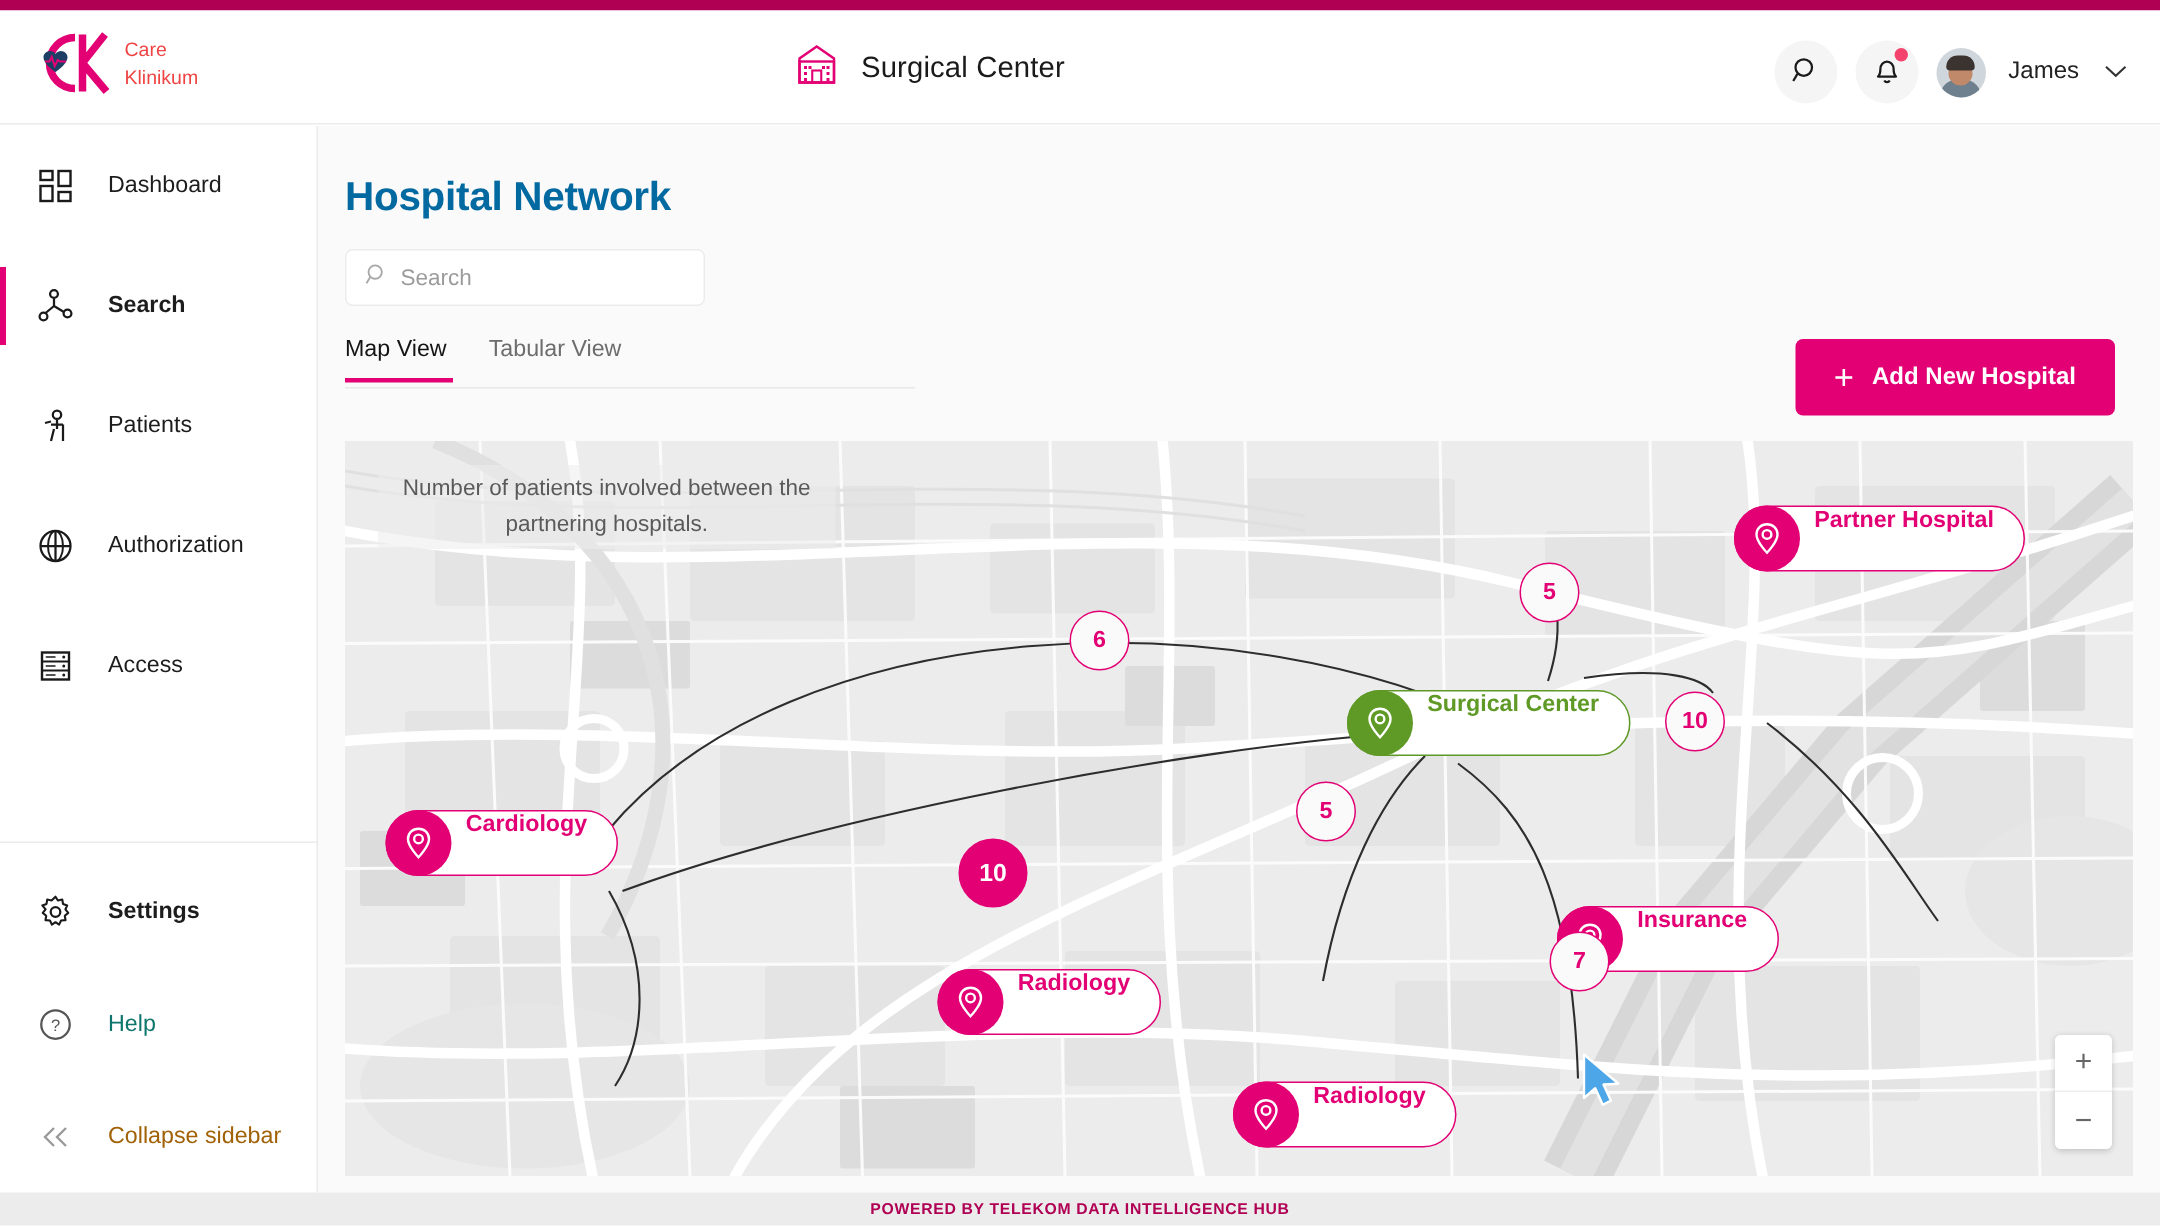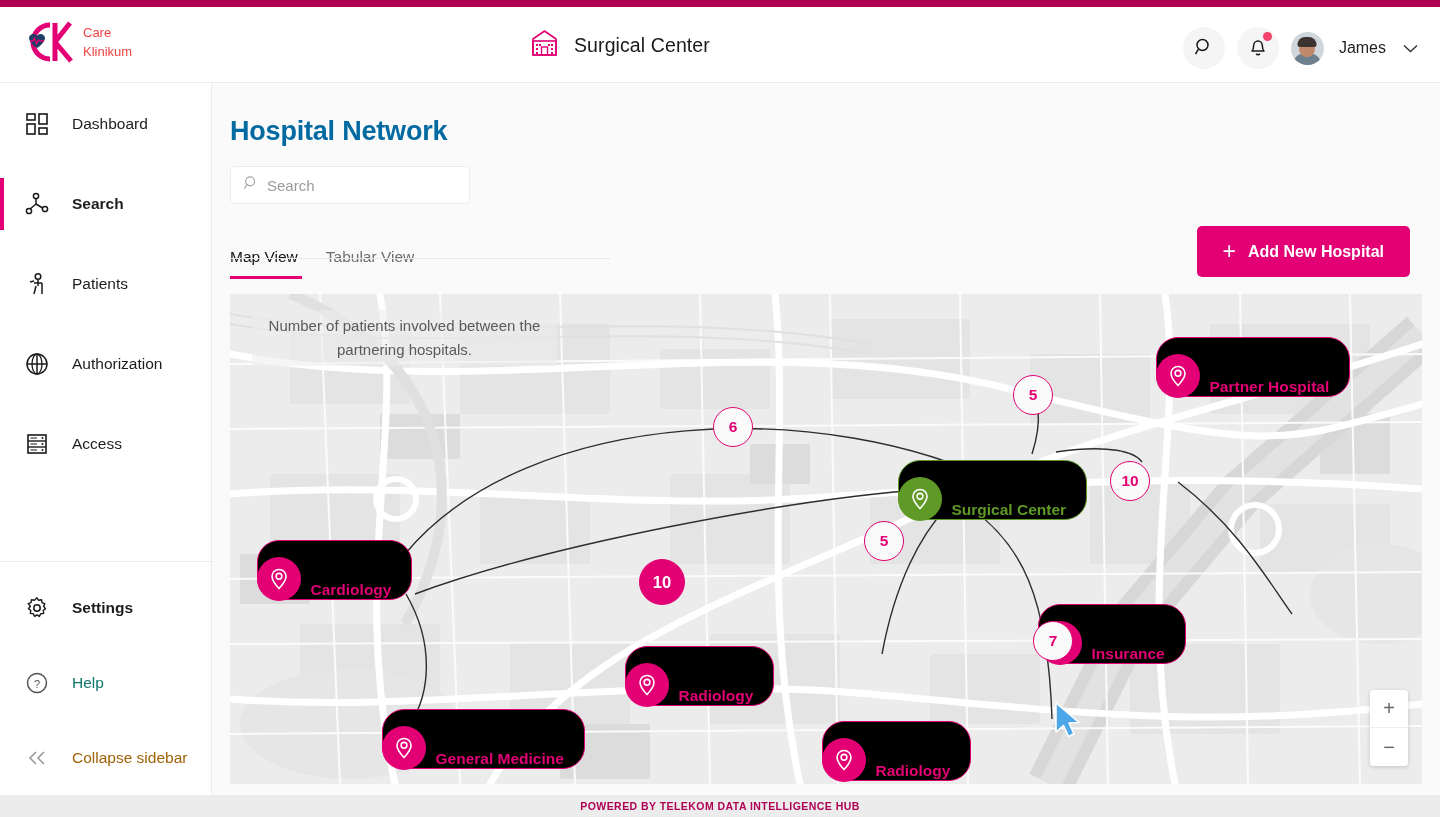--- a/index.html
+++ b/index.html
@@ -128,21 +128,21 @@
     font-family: "Liberation Sans", sans-serif;
   }
   .search-wrap input::placeholder { color: #9b9b9b; }
 
   .tabs {
     position: absolute; left: 18px; top: 140px;
     display: flex; gap: 0; align-items: flex-end;
   }
   .tab {
     font-size: 15.5px; color: #6d6d6d; padding: 0 14px 13px 0;
-    cursor: pointer; position: relative; margin-right: 14px; margin-top: 24px;
+    cursor: pointer; position: relative; margin-right: 14px;
   }
   .tab.active { color: #141414; }
   .tab.active::after {
     content: ""; position: absolute; left: 0; bottom: 0;
     width: 72px; height: 3px; background: #e20074;
   }
   .tabs-rule {
     position: absolute; left: 18px; top: 174px;
     width: 380px; height: 1px; background: #e8e8e8;
   }
@@ -169,23 +169,23 @@
     position: absolute; left: 22px; top: 16px;
     width: 305px; text-align: center;
     font-size: 15px; line-height: 24px; color: #5a5a5a;
     background: rgba(236,236,236,.55);
     padding: 4px 6px;
   }
 
   .links { position: absolute; inset: 0; pointer-events: none; }
 
   .node {
-    position: absolute; height: 60px;
-    display: flex; align-items: flex-end;
-    background: #000000; border: 1.5px solid #e20074;
+    position: absolute; height: 44px;
+    display: flex; align-items: flex-start;
+    background: #ffffff; border: 1.5px solid #e20074;
     border-radius: 22px; cursor: pointer;
     padding-right: 20px;
   }
   .node .pin {
     width: 44px; height: 44px; border-radius: 50%;
     background: #e20074; flex: none; margin: -1.5px 10px -1.5px -1.5px;
     display: flex; align-items: center; justify-content: center;
   }
   .node .node-label {
     font-size: 15.5px; font-weight: bold; color: #e20074;
@@ -564,29 +564,20 @@
     <div class="node" style="left:395px; top:352px;">
       <span class="pin">
         <svg width="22" height="24" viewBox="0 0 22 24">
           <path d="M11 2.5c-4 0-7 3-7 6.8 0 5 7 12.2 7 12.2s7-7.2 7-12.2c0-3.8-3-6.8-7-6.8z" fill="none" stroke="#fff" stroke-width="1.6"></path>
           <circle cx="11" cy="9.3" r="2.9" fill="none" stroke="#fff" stroke-width="1.6"></circle>
         </svg>
       </span>
       <span class="node-label">Radiology</span>
     </div>
 
-    <div class="node" style="left:152px; top:415px;">
-      <span class="pin">
-        <svg width="22" height="24" viewBox="0 0 22 24">
-          <path d="M11 2.5c-4 0-7 3-7 6.8 0 5 7 12.2 7 12.2s7-7.2 7-12.2c0-3.8-3-6.8-7-6.8z" fill="none" stroke="#fff" stroke-width="1.6"></path>
-          <circle cx="11" cy="9.3" r="2.9" fill="none" stroke="#fff" stroke-width="1.6"></circle>
-        </svg>
-      </span>
-      <span class="node-label">General Medicine</span>
-    </div>
 
     <div class="node" style="left:592px; top:427px;">
       <span class="pin">
         <svg width="22" height="24" viewBox="0 0 22 24">
           <path d="M11 2.5c-4 0-7 3-7 6.8 0 5 7 12.2 7 12.2s7-7.2 7-12.2c0-3.8-3-6.8-7-6.8z" fill="none" stroke="#fff" stroke-width="1.6"></path>
           <circle cx="11" cy="9.3" r="2.9" fill="none" stroke="#fff" stroke-width="1.6"></circle>
         </svg>
       </span>
       <span class="node-label">Radiology</span>
     </div>

